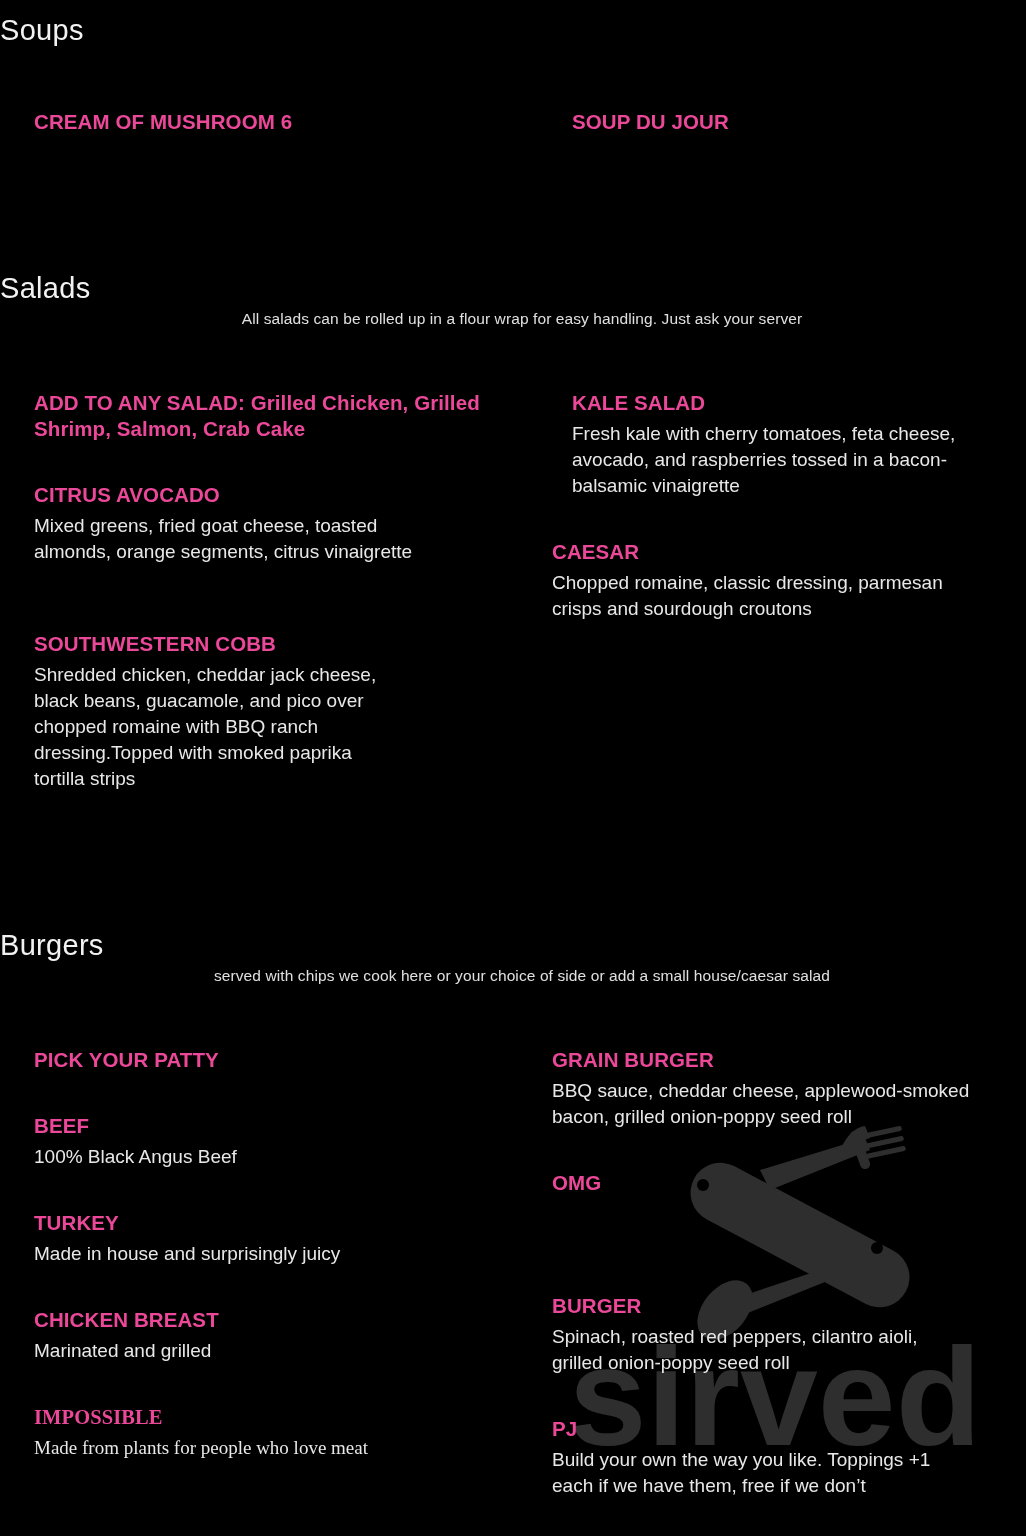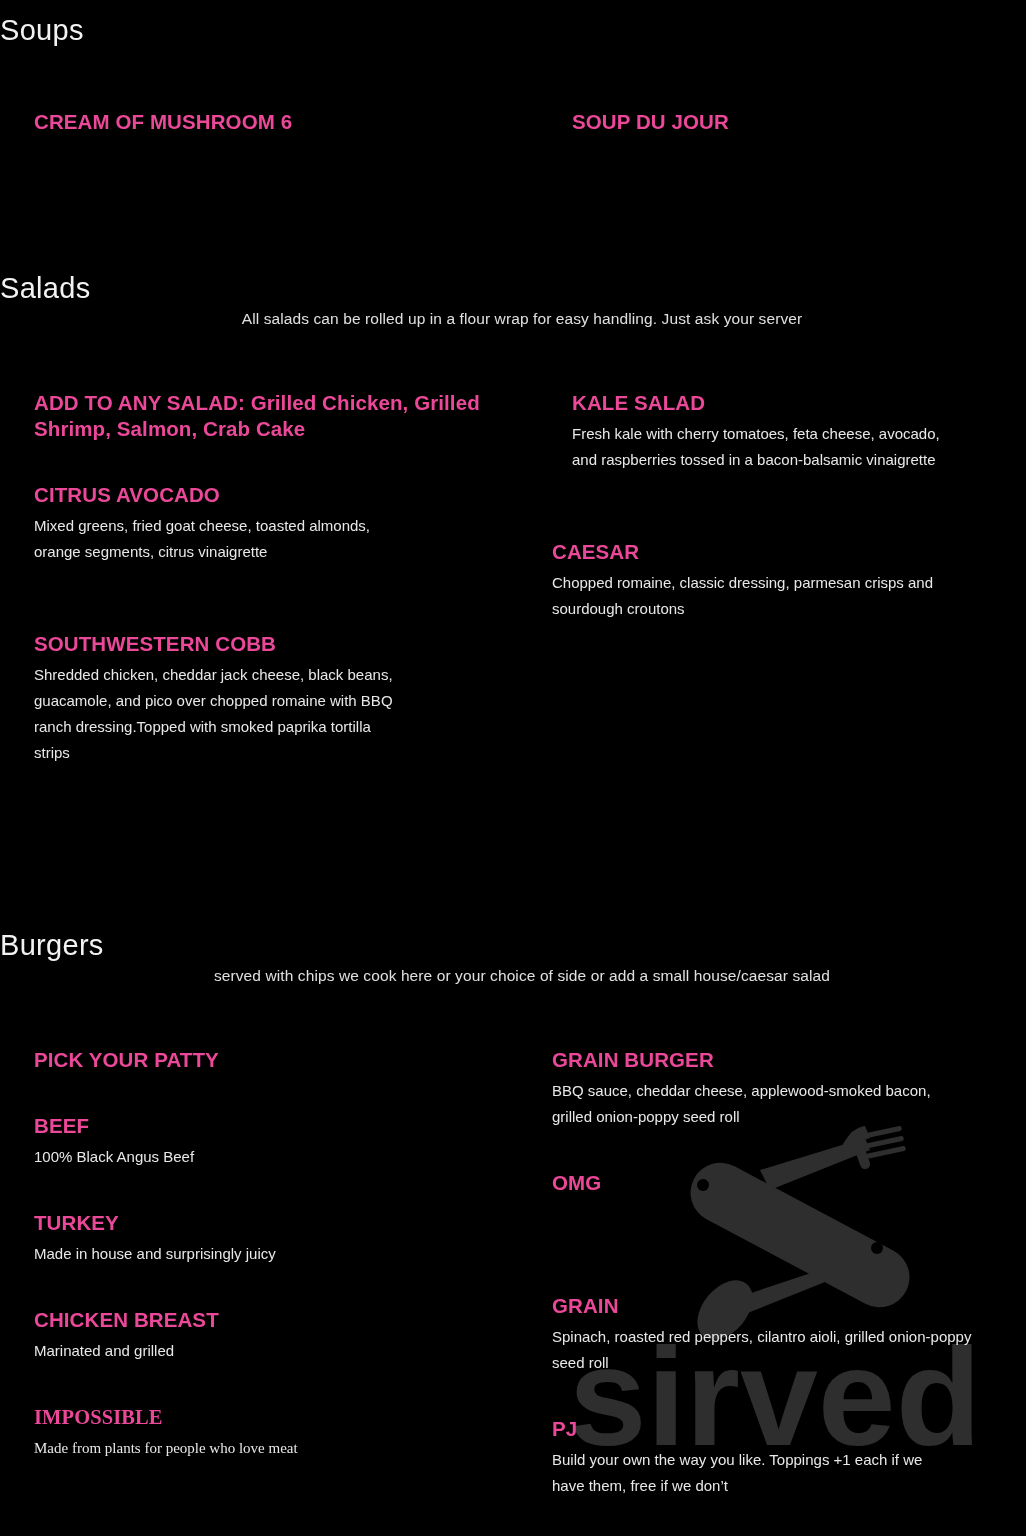--- a/index.html
+++ b/index.html
@@ -39,21 +39,21 @@
       width: 470px;
     }
     .item .name {
       font-weight: bold;
       font-size: 20.5px;
       color: #ec4899;
       line-height: 26px;
       letter-spacing: 0.1px;
     }
     .item .desc {
-      font-size: 15px;
+      font-size: 19px;
       color: #e8e8e8;
       line-height: 26px;
       margin-top: 5px;
     }
     .watermark {
       position: absolute;
       left: 570px;
       top: 1120px;
       width: 410px;
       height: 340px;
@@ -145,19 +145,19 @@
 </div>
 
 <div class="item" style="left:552px; top:1047px; width:420px;">
   <div class="name">GRAIN BURGER</div>
   <div class="desc">BBQ sauce, cheddar cheese, applewood-smoked bacon, grilled onion-poppy seed roll</div>
 </div>
 <div class="item" style="left:552px; top:1170px; width:420px;">
   <div class="name">OMG</div>
 </div>
 <div class="item" style="left:552px; top:1293px; width:420px;">
-  <div class="name">GRAIN</div>
+  <div class="name">BURGER</div>
   <div class="desc">Spinach, roasted red peppers, cilantro aioli, grilled onion-poppy seed roll</div>
 </div>
 <div class="item" style="left:552px; top:1416px; width:400px;">
   <div class="name">PJ</div>
   <div class="desc">Build your own the way you like. Toppings +1 each if we have them, free if we don’t</div>
 </div>
 
 </body></html>

